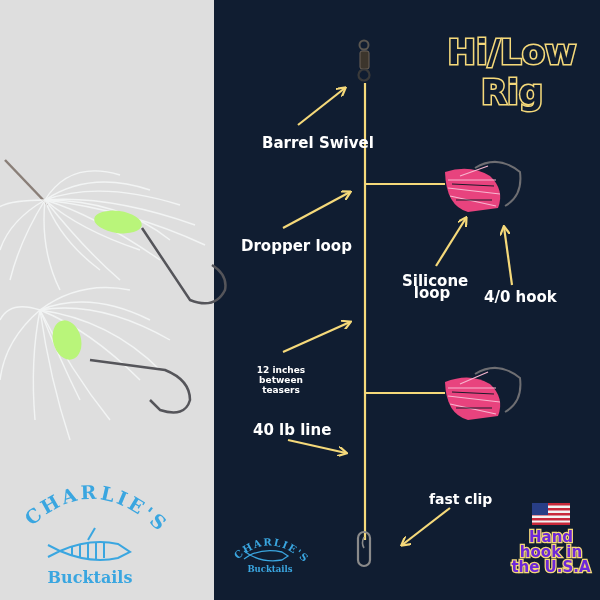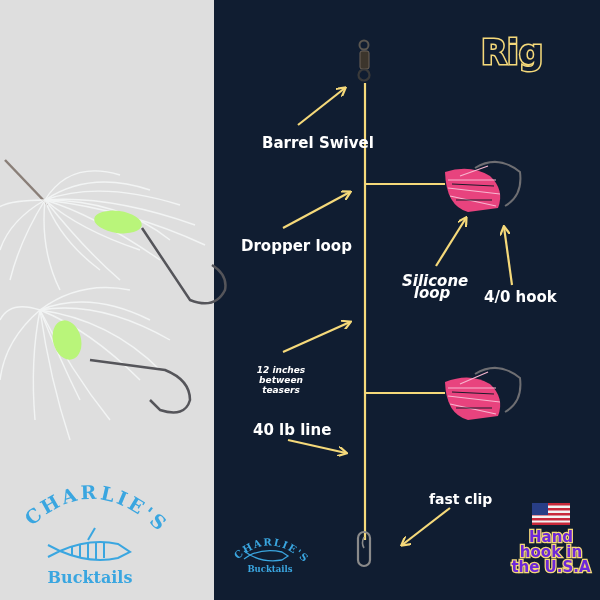--- a/index.html
+++ b/index.html
@@ -1,21 +1,21 @@
 <!DOCTYPE html>
 <html><head>
 <meta charset="utf-8">
 <style>
   html, body { margin: 0; padding: 0; }
   body { width: 600px; height: 600px; overflow: hidden; position: relative; font-family: "DejaVu Sans", sans-serif; }
   .left-panel { position: absolute; left: 0; top: 0; width: 214px; height: 600px; background: #dedede; }
   .right-panel { position: absolute; left: 214px; top: 0; width: 386px; height: 600px; background: #101d31; }
   svg.overlay { position: absolute; left: 0; top: 0; width: 600px; height: 600px; }
   .label { position: absolute; color: #ffffff; font-weight: bold; font-size: 15px; line-height: 12px; white-space: nowrap; }
-  .label.center { text-align: center; font-style: italic; }
+  .label.center { text-align: center; }
   .title { position: absolute; font-family: "DejaVu Sans", sans-serif; font-weight: bold; color: #101d31; text-align: center;
     -webkit-text-stroke: 3px #f5d97a; paint-order: stroke fill; }
   .title-line { display: block; }
   .usa-text { position: absolute; font-weight: bold; color: #6d28d9; text-align: center; font-size: 15px; line-height: 15px;
     -webkit-text-stroke: 2.5px #f5d97a; paint-order: stroke fill; }
 </style>
 </head>
 <body>
 
 <div class="left-panel"></div>
@@ -148,20 +148,21 @@
     </text>
     <g fill="none" stroke="#3aa6e0" stroke-width="1.3">
       <path d="M250,555 Q265,548 282,552 L288,556 L282,560 Q265,563 250,555"></path>
       <path d="M244,551 L250,555 L244,559"></path>
     </g>
     <text x="270" y="572" text-anchor="middle" font-family="DejaVu Serif, serif" font-weight="bold" font-size="8.5" fill="#3aa6e0">Bucktails</text>
   </g>
 </svg>
 
 <div class="title" style="left:432px; top:32px; width:160px;">
+  <span class="title-line" style="font-size:34px; line-height:40px;">Hi/Low</span>
   <span class="title-line" style="font-size:34px; line-height:40px;">Rig</span>
 </div>
 
 <div class="label" style="left:262px; top:137px;">Barrel Swivel</div>
 <div class="label" style="left:241px; top:240px;">Dropper loop</div>
 <div class="label center" style="left:402px; top:275px; width:60px;">
   <span style="display:block;">Silicone</span>
   <span style="display:block;">loop</span>
 </div>
 <div class="label" style="left:484px; top:291px;">4/0 hook</div>

